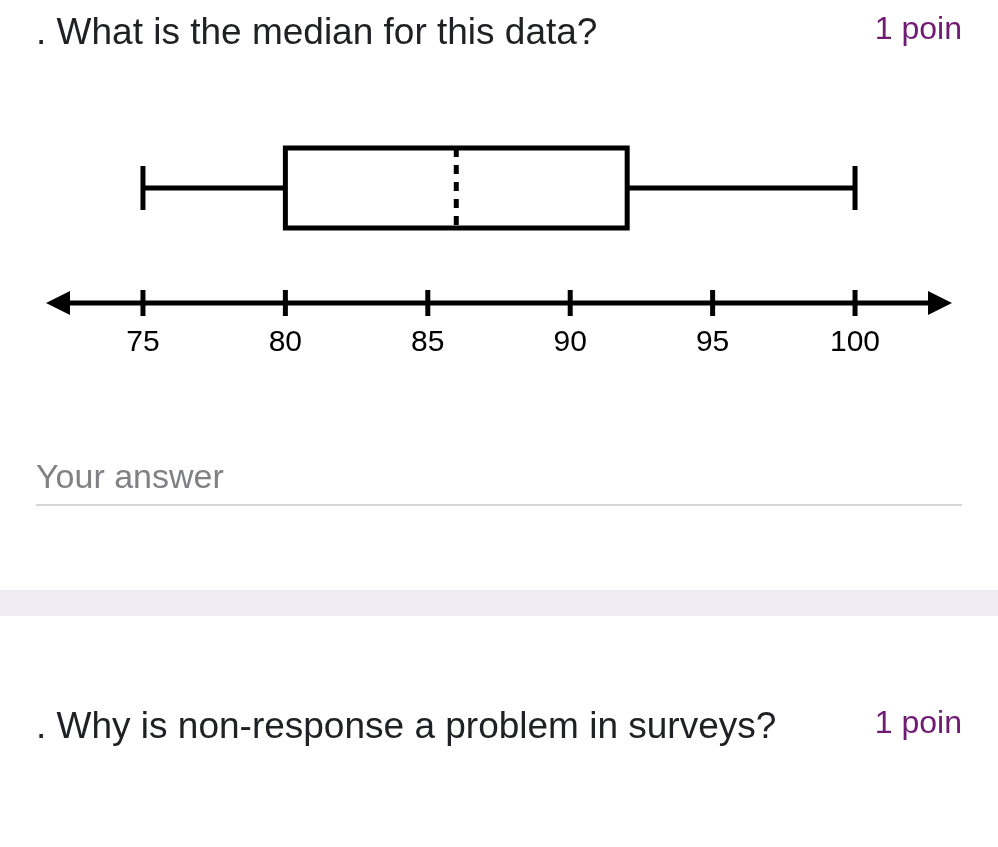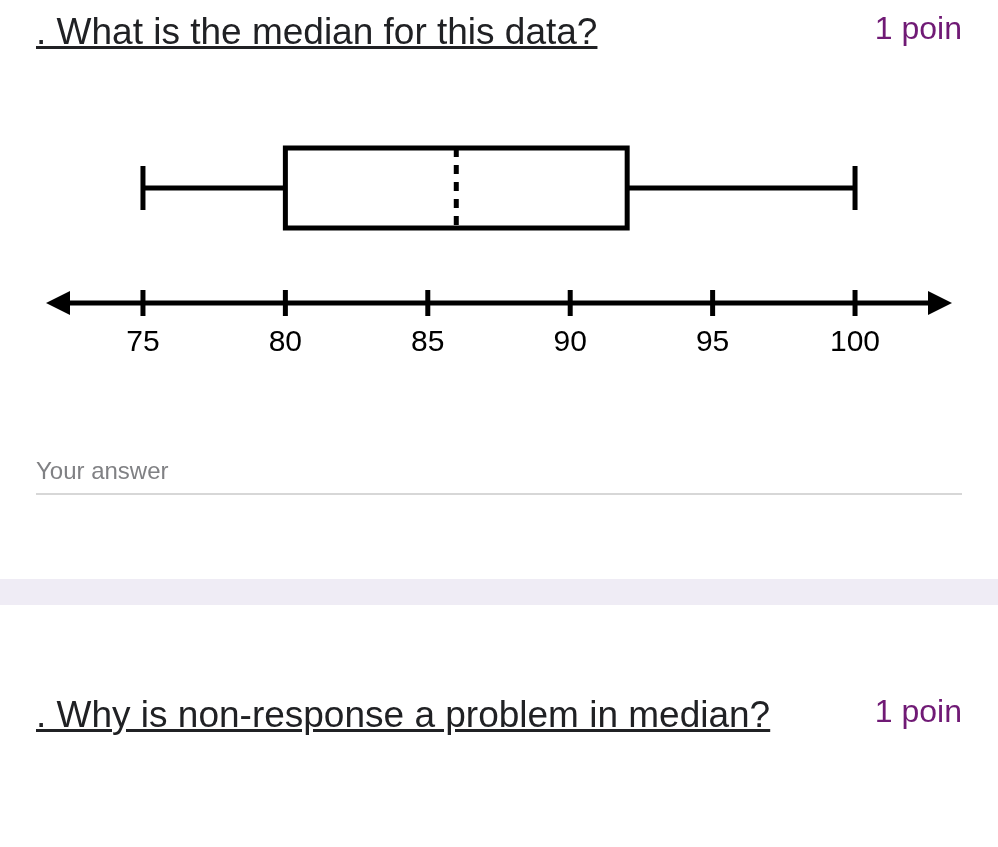--- a/index.html
+++ b/index.html
@@ -18,38 +18,37 @@
     display: flex;
     justify-content: space-between;
     align-items: flex-start;
     padding-top: 6px;
   }
   .q-text {
     font-size: 37px;
     color: #202124;
     line-height: 1.4;
     max-width: 760px;
-    text-decoration: underline;
   }
   .points {
     font-size: 32px;
     color: #701a75;
     white-space: nowrap;
     margin-left: 8px;
     margin-top: 4px;
   }
   .boxplot-area {
     margin-top: 60px;
     margin-bottom: 40px;
   }
   .answer-input {
     width: 100%;
     border: none;
     border-bottom: 2px solid #d7d7d7;
-    font-size: 24px;
+    font-size: 34px;
     color: #202124;
     padding: 8px 0;
     outline: none;
     background: transparent;
     margin-top: 26px;
   }
   .answer-input::placeholder {
     color: #808184;
   }
   .divider-band {
@@ -97,16 +96,16 @@
       </svg>
   </div>
 
   <input type="text" class="answer-input" placeholder="Your answer" style="">
 </div>
 
 <div class="divider-band"></div>
 
 <div class="question-block q2">
   <div class="q-header">
-    <div class="q-text">. Why is non-response a problem in median?</div>
+    <div class="q-text">. Why is non-response a problem in surveys?</div>
     <div class="points">1 poin</div>
   </div>
 </div>
 
 </body></html>

